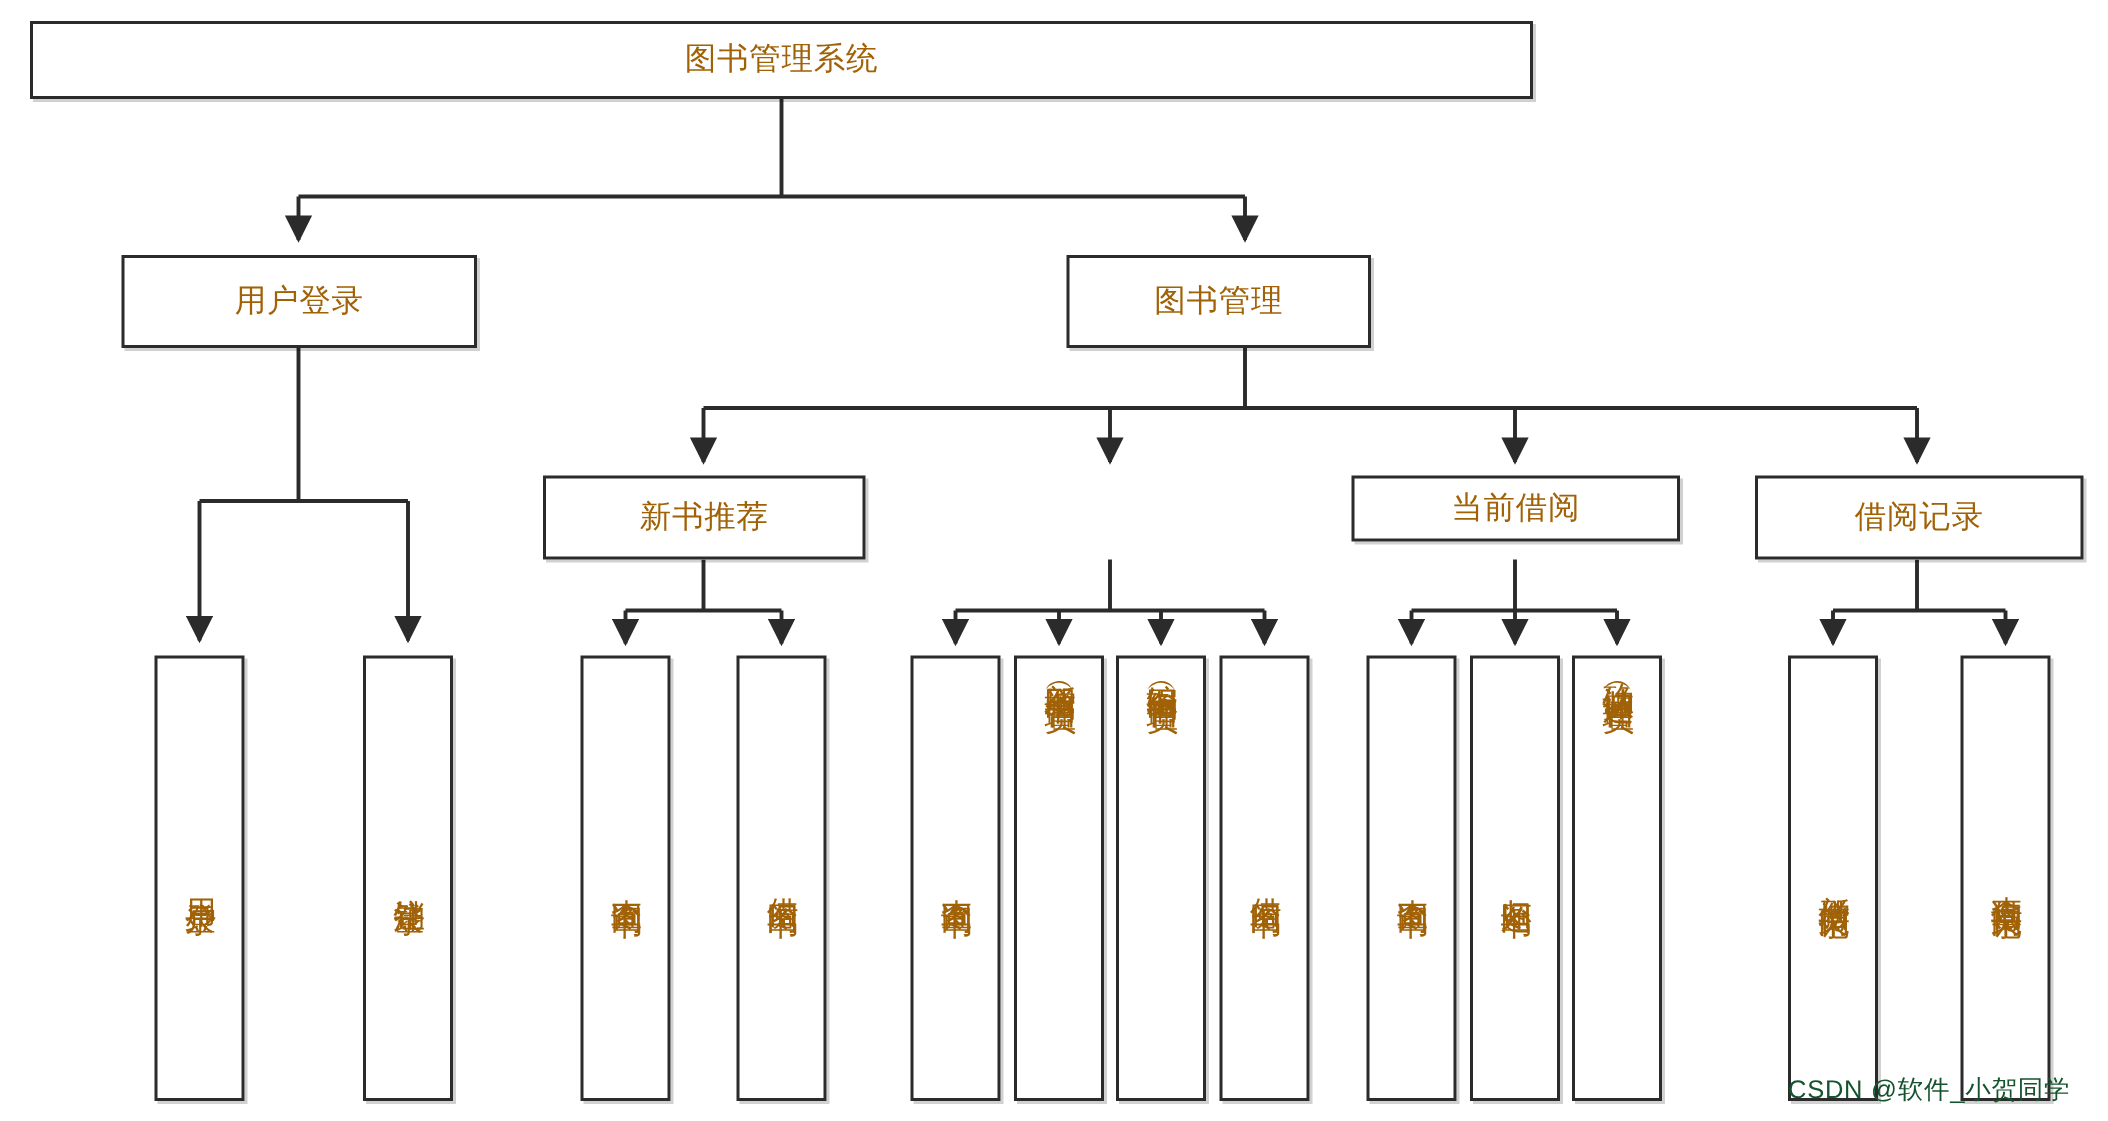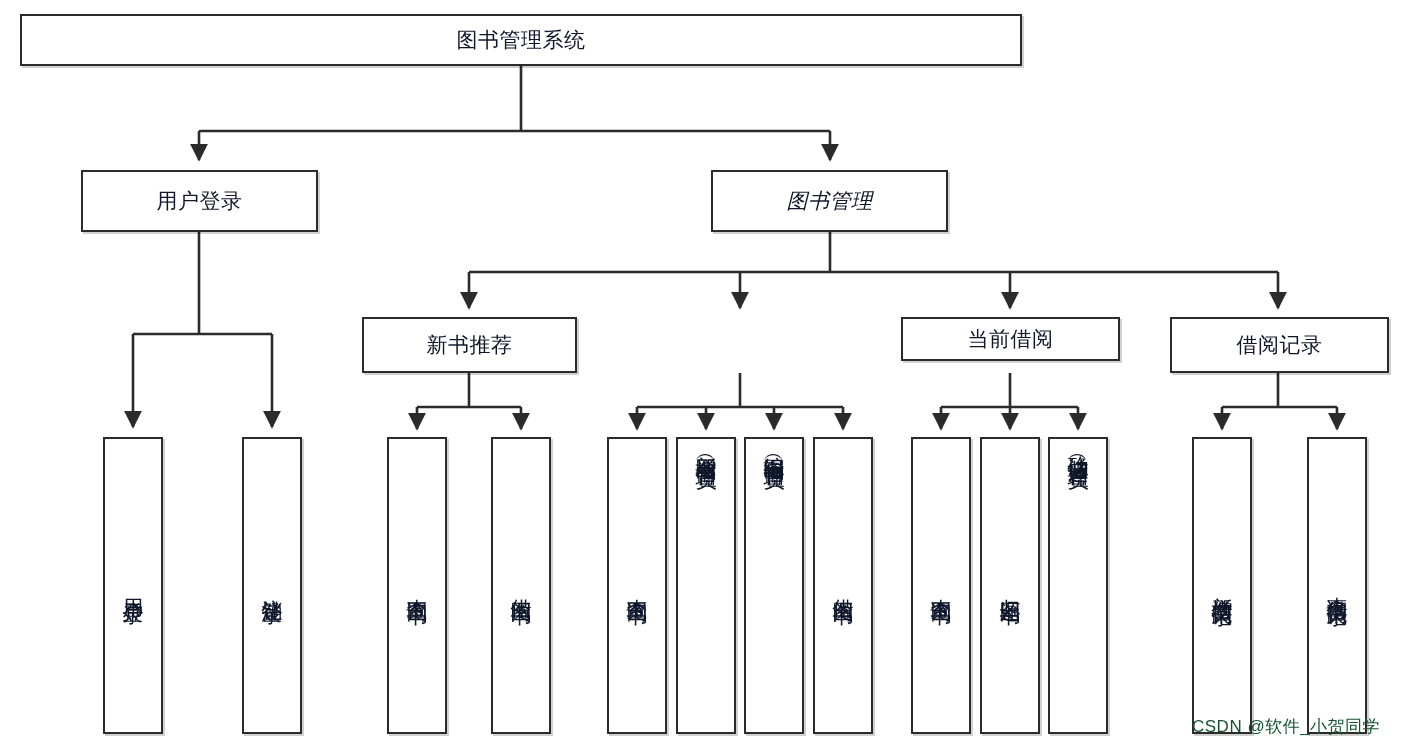--- a/index.html
+++ b/index.html
@@ -29,21 +29,21 @@
     background:#ffffff;
     border:2.5px solid #2b2b2b;
     box-shadow:2px 2px 0 rgba(0,0,0,0.18);
     display:flex;
     align-items:center;
     justify-content:center;
   }
   .node .label{
     font-size:21px;
     line-height:1.18;
-    color:#0f172a;
+    color:#a16207;
     letter-spacing:0.5px;
     white-space:nowrap;
   }
   
   .node.vert{
     align-items:flex-start;
     justify-content:center;
     padding-top:0;
   }
   .node.vert .label{
@@ -122,21 +122,21 @@
   </svg>
 
   <div class="node" style="left:20px; top:14px; width:1002px; height:52px;">
     <span class="label">图书管理系统</span>
   </div>
 
   <div class="node" style="left:81px; top:170px; width:237px; height:62px;">
     <span class="label">用户登录</span>
   </div>
 
-  <div class="node" style="left:711px; top:170px; width:237px; height:62px;font-style:italic;">
+  <div class="node" style="left:711px; top:170px; width:203px; height:62px;">
     <span class="label">图书管理</span>
   </div>
 
   <div class="node" style="left:362px; top:317px; width:215px; height:56px;">
     <span class="label">新书推荐</span>
   </div>
 
 
   <div class="node" style="left:901px; top:317px; width:219px; height:44px;">
     <span class="label">当前借阅</span>

